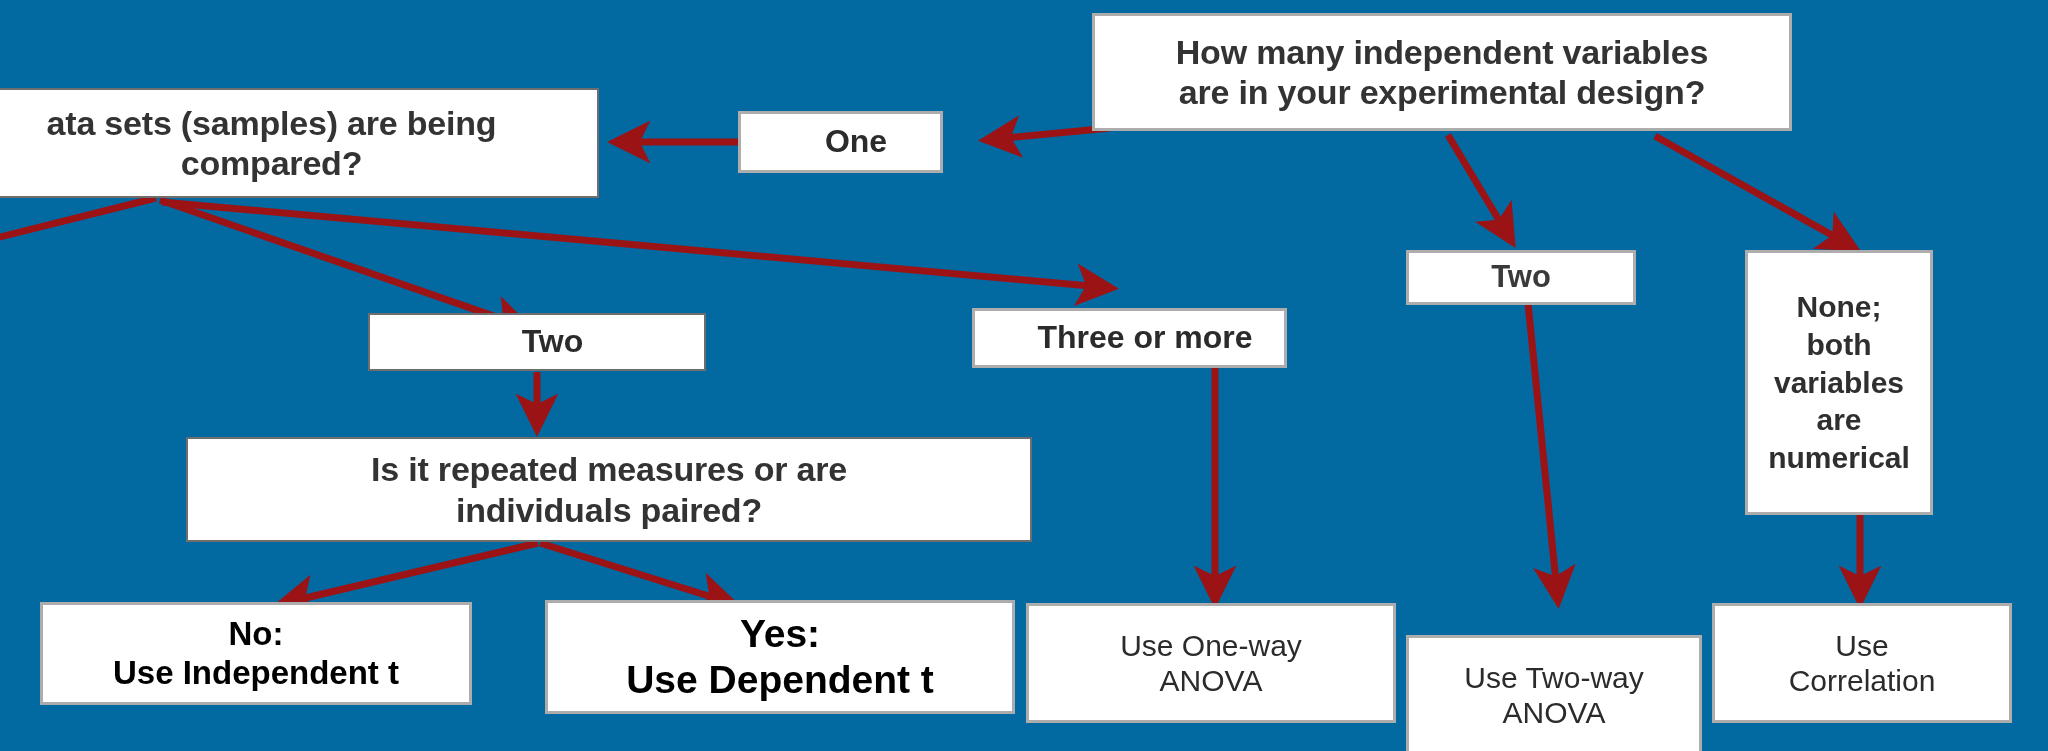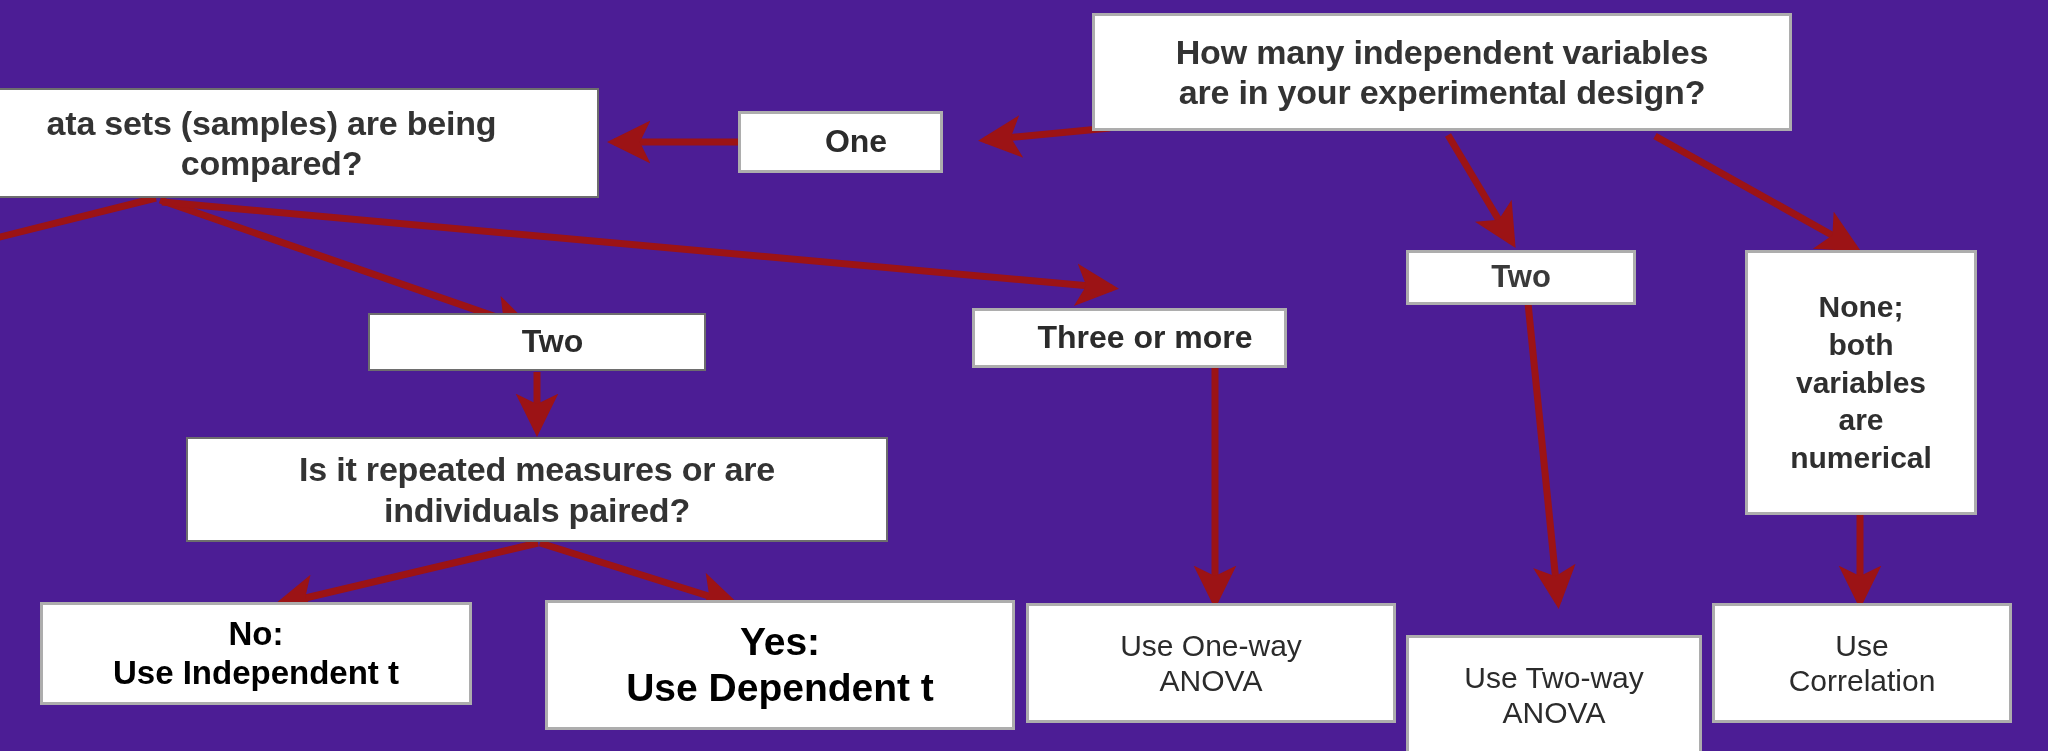--- a/index.html
+++ b/index.html
@@ -7,21 +7,21 @@
     padding: 0;
     background: #ffffff;
   }
   body {
     font-family: "Liberation Sans", sans-serif;
   }
   #canvas {
     position: relative;
     width: 2048px;
     height: 751px;
-    background: #4c1d95;
+    background: #0369a1;
     overflow: hidden;
   }
   #arrow-layer {
     position: absolute;
     left: 0;
     top: 0;
     width: 2048px;
     height: 751px;
     pointer-events: none;
   }
@@ -137,47 +137,47 @@
 
   <div class="node bd-dark t-question" style="left:-56px; top:88px; width:655px; height:110px; padding:2px 10px;">
     <span class="label">ata sets (samples) are being
 compared?</span>
   </div>
 
   <div class="node bd-grey t-branch-light" style="left:1406px; top:250px; width:230px; height:55px;">
     <span class="label">Two</span>
   </div>
 
-  <div class="node bd-grey t-stack" style="left:1745px; top:250px; width:232px; height:265px; padding:4px 6px;">
+  <div class="node bd-grey t-stack" style="left:1745px; top:250px; width:188px; height:265px; padding:4px 6px;">
     <span class="label">None;
 both
 variables
 are
 numerical</span>
   </div>
 
   <div class="node bd-dark t-branch" style="left:368px; top:313px; width:338px; height:58px;">
     <span class="label">Two</span>
   </div>
 
   <div class="node bd-grey t-branch" style="left:972px; top:308px; width:315px; height:60px;">
     <span class="label">Three or more</span>
   </div>
 
-  <div class="node bd-dark t-question" style="left:186px; top:437px; width:702px; height:105px; padding:2px 21px;">
+  <div class="node bd-dark t-question" style="left:186px; top:437px; width:846px; height:105px; padding:2px 21px;">
     <span class="label">Is it repeated measures or are
 individuals paired?</span>
   </div>
 
   <div class="node bd-grey t-result-sm" style="left:40px; top:602px; width:432px; height:103px; padding:2px 8px;">
     <span class="label">No:
 Use Independent t</span>
   </div>
 
-  <div class="node bd-grey t-result-lg" style="left:545px; top:600px; width:470px; height:130px; padding:2px 8px;">
+  <div class="node bd-grey t-result-lg" style="left:545px; top:600px; width:470px; height:114px; padding:2px 8px;">
     <span class="label">Yes:
 Use Dependent t</span>
   </div>
 
   <div class="node bd-grey t-plain" style="left:1026px; top:603px; width:370px; height:120px; padding:2px 16px;">
     <span class="label">Use One-way
 ANOVA</span>
   </div>
 
   <div class="node bd-grey t-plain" style="left:1406px; top:615px; width:296px; height:120px; padding:2px 8px;margin-top:20px;">

